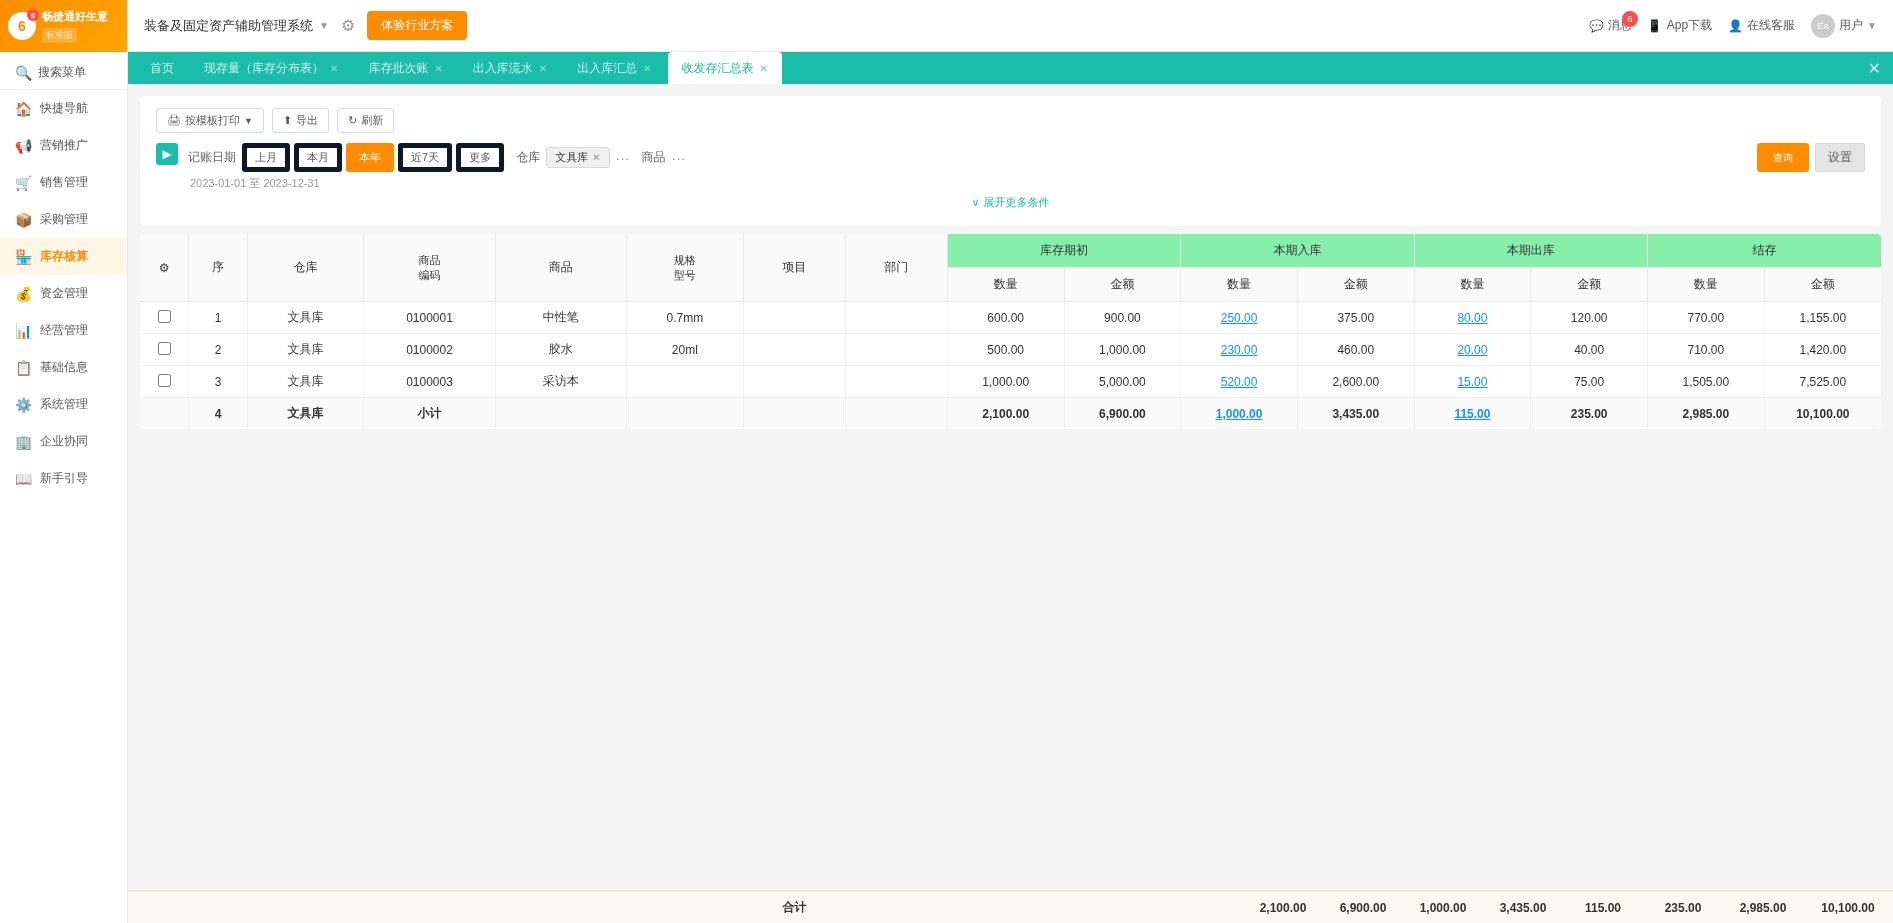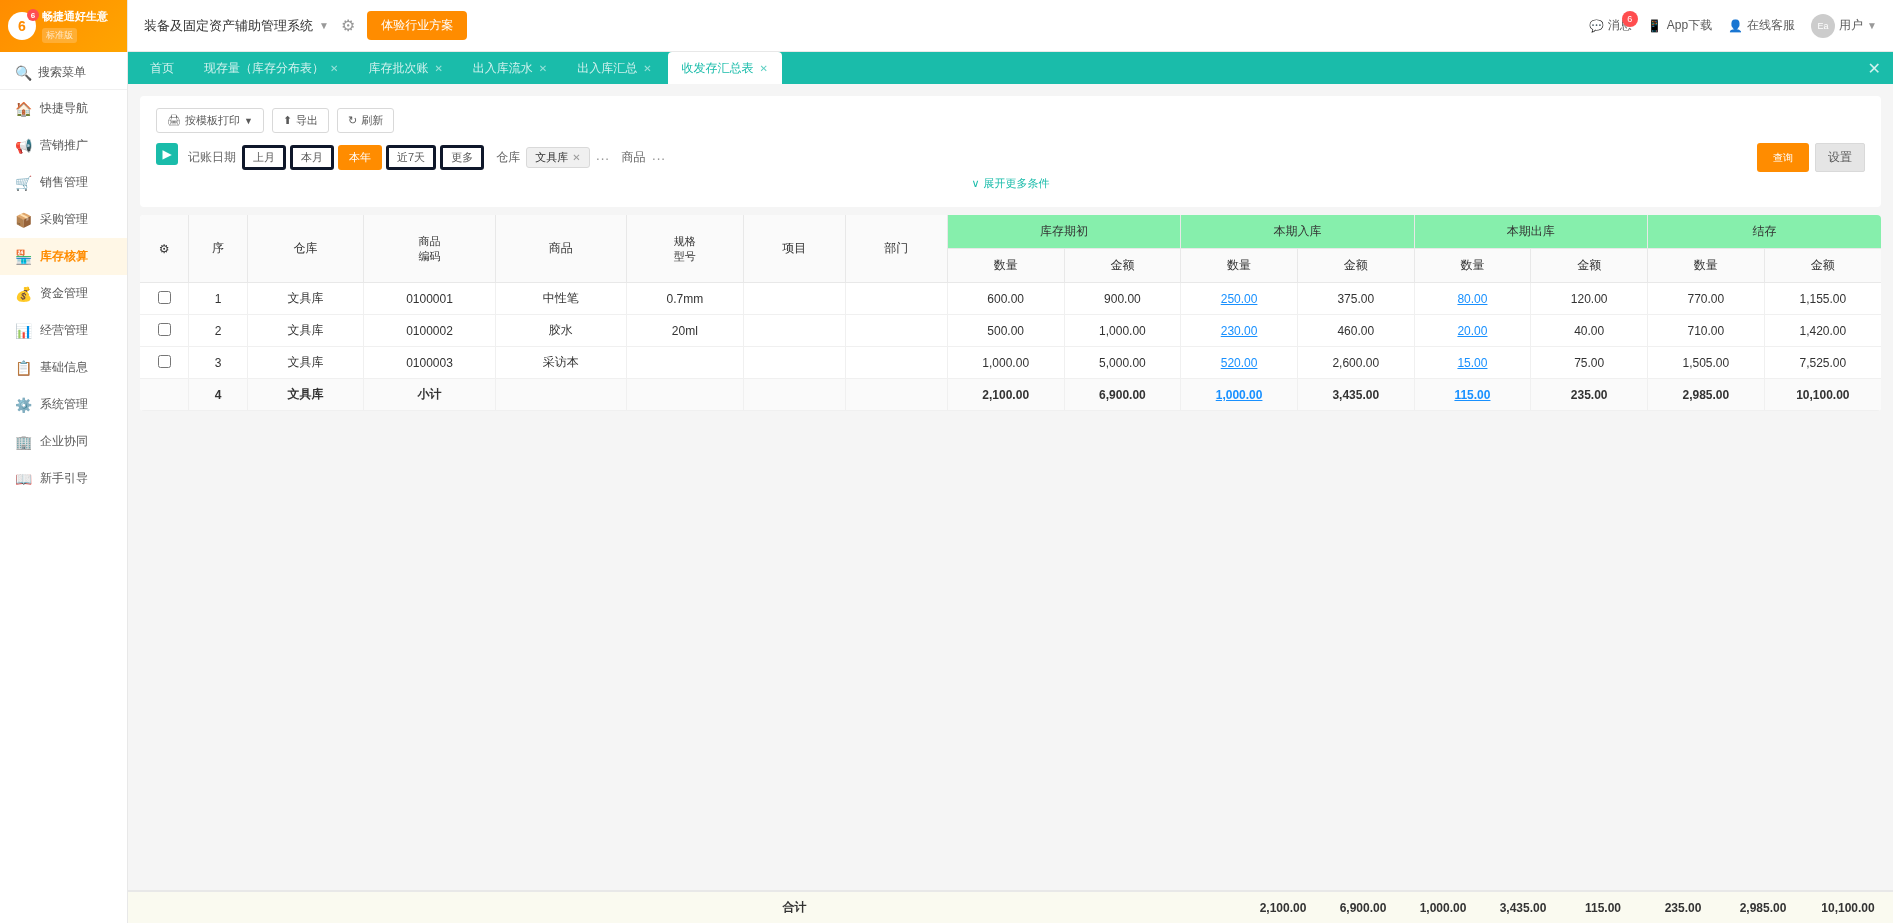--- a/index.html
+++ b/index.html
@@ -39,21 +39,21 @@
     .tabs-close-all { margin-left: auto; color: rgba(255,255,255,0.8); cursor: pointer; font-size: 16px; padding: 4px; }
 
     
     .content { flex: 1; overflow-y: auto; background: #f5f5f5; padding: 12px; }
     .page-header { background: #fff; padding: 12px 16px; border-radius: 4px; margin-bottom: 8px; }
     .page-title { font-size: 14px; font-weight: bold; color: #333; margin-bottom: 10px; }
     .filter-arrow { width: 22px; height: 22px; background: #1abcaa; color: #fff; border-radius: 3px; display: flex; align-items: center; justify-content: center; cursor: pointer; font-size: 12px; }
     .filter-group { display: flex; align-items: center; gap: 6px; }
     .filter-label { color: #666; font-size: 12px; }
     .filter-date-group { display: flex; align-items: center; gap: 4px; }
-    .filter-date-btn { padding: 2px 8px; border: 3px solid #0f172a; border-radius: 3px; cursor: pointer; font-size: 11px; color: #595959; background: #fff; }
+    .filter-date-btn { padding: 2px 8px; border: 5px solid #0f172a; border-radius: 3px; cursor: pointer; font-size: 11px; color: #595959; background: #fff; }
     .filter-date-btn.active { background: #ff8c00; color: #fff; border-color: #ff8c00; }
     .filter-date-range { font-size: 11px; color: #999; }
     .filter-warehouse { display: flex; align-items: center; gap: 6px; }
     .warehouse-tag { display: flex; align-items: center; gap: 4px; background: #f0f0f0; border: 1px solid #d9d9d9; border-radius: 3px; padding: 2px 8px; font-size: 11px; color: #333; }
     .warehouse-tag-close { cursor: pointer; color: #999; font-size: 10px; }
     .filter-more { color: #999; cursor: pointer; font-size: 14px; }
     .filter-goods { display: flex; align-items: center; gap: 6px; }
     .btn-query { background: #ff8c00; color: #fff; border: none; padding: 5px 16px; border-radius: 3px; cursor: pointer; font-size: 10px; font-family: inherit; }
     .btn-settings { background: #e5e5e5; color: #595959; border: 1px solid #d9d9d9; padding: 5px 12px; border-radius: 2px; cursor: pointer; font-size: 12px; font-family: inherit; }
     .expand-more { display: flex; justify-content: center; padding: 4px 0; }
@@ -264,20 +264,23 @@
               <span class="filter-label">商品</span>
               <span class="filter-more">···</span>
             </div>
 
             <div style="margin-left:auto; display:flex; gap:6px;">
               <button class="btn-query">查询</button>
               <button class="btn-settings">设置</button>
             </div>
           </div>
 
+          <div style="margin-top:4px; margin-left:2px;">
+            <span class="filter-date-range">2023-01-01 至 2023-12-31</span>
+          </div>
         </div>
       </div>
 
       <div class="expand-more">
         <button class="expand-btn">
           <span>∨</span>
           <span>展开更多条件</span>
         </button>
       </div>
     </div>

